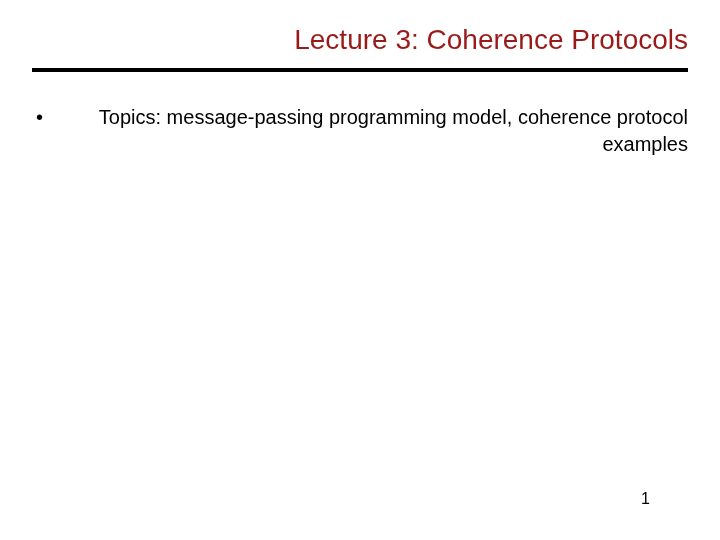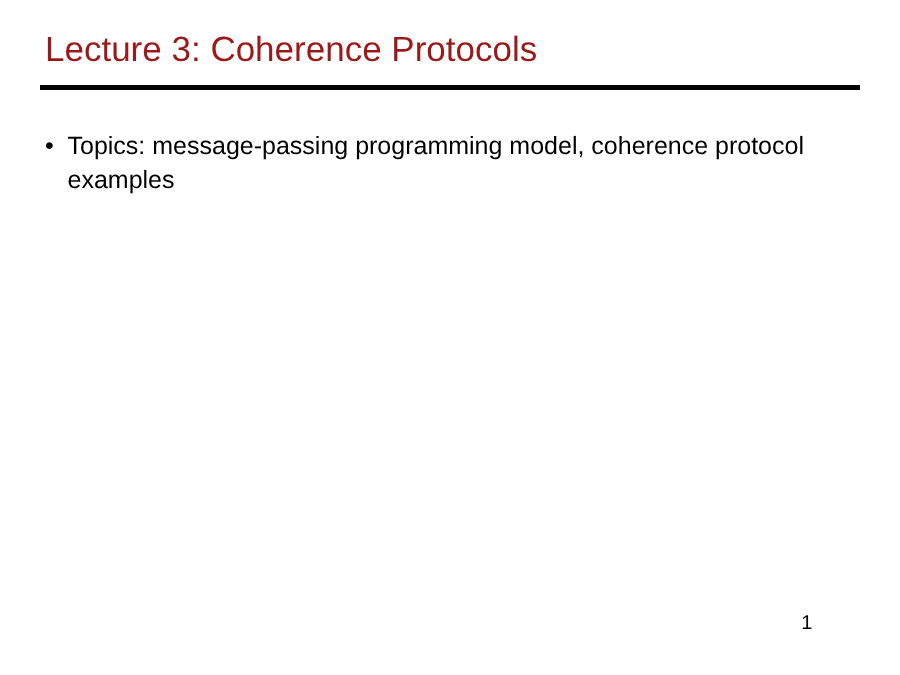--- a/index.html
+++ b/index.html
@@ -1,18 +1,19 @@
 <!DOCTYPE html>
 <html><head>
   <meta charset="utf-8">
   <style>
     * {
       margin: 0;
       padding: 0;
       box-sizing: border-box;
+      text-align: right;
     }
     body {
       width: 720px;
       height: 540px;
       background: #ffffff;
       font-family: Arial, Helvetica, sans-serif;
       position: relative;
       overflow: hidden;
     }
     .slide {

